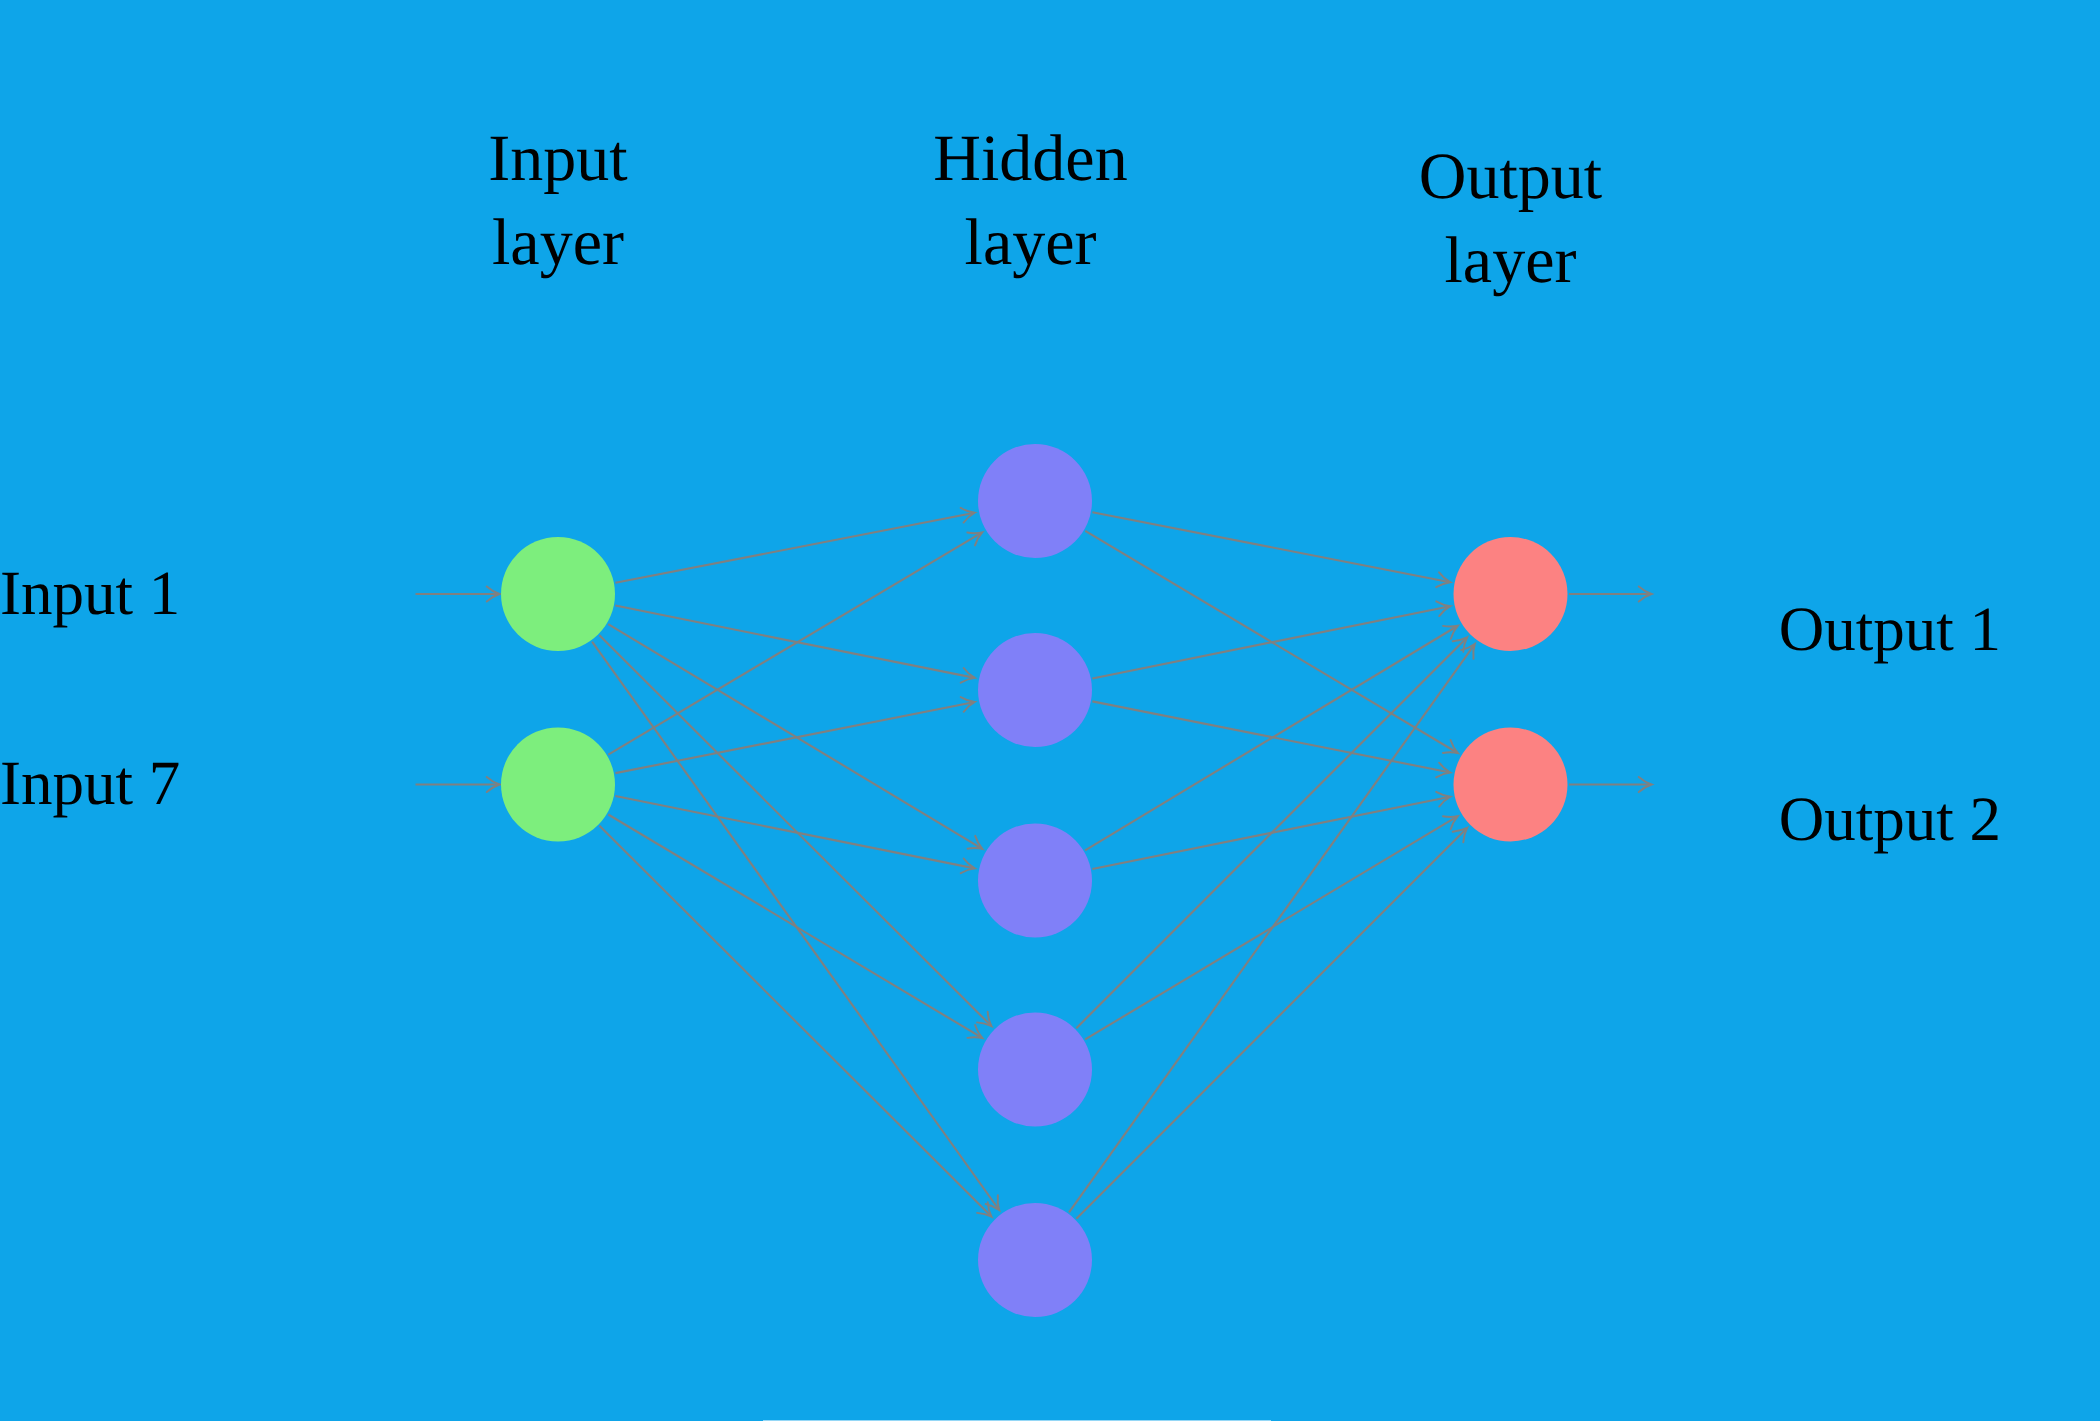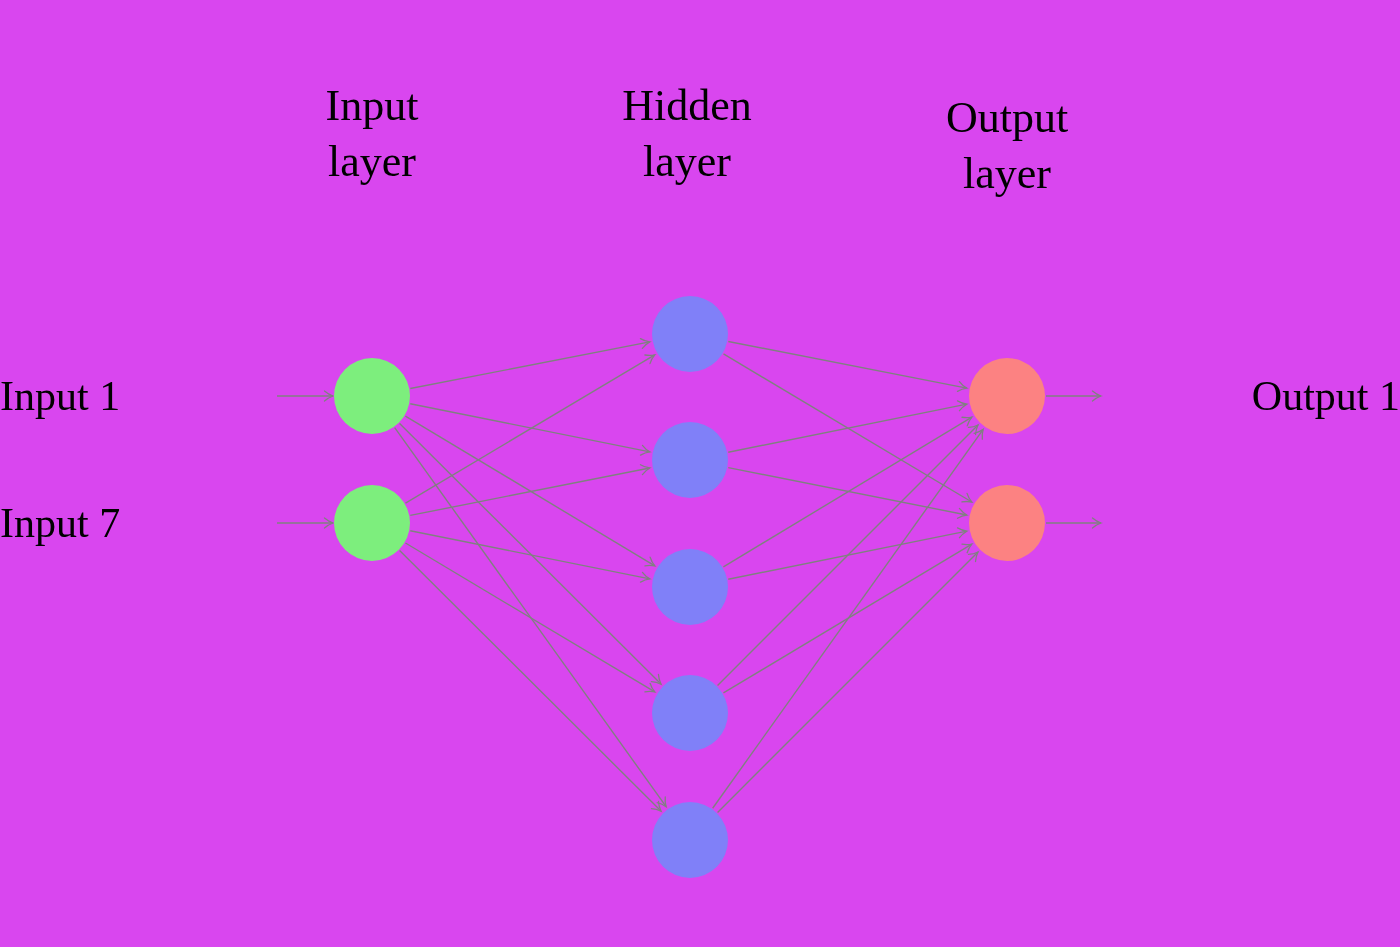--- a/index.html
+++ b/index.html
@@ -4,21 +4,21 @@
 <style>
   html, body {
     margin: 0;
     padding: 0;
     background: #ffffff;
   }
   .page {
     position: relative;
     width: 1400px;
     height: 947px;
-    background: #d946ef;
+    background: #0ea5e9;
     overflow: hidden;
     font-family: "Liberation Serif", "DejaVu Serif", serif;
     color: #000000;
   }
   #network-svg {
     position: absolute;
     left: 0;
     top: 0;
   }
   .layer-header {
@@ -38,21 +38,22 @@
     white-space: nowrap;
   }
   .input-label {
     left: 0;
     width: 262px;
     text-align: left;
   }
   .output-label {
     left: 1120px;
     width: 280px;
-    text-align: right;
+    text-align: center;
+    margin-top: 24px;
   }
 </style>
 </head>
 <body>
 
 <div class="page">
 
   <svg id="network-svg" width="1400" height="947" viewBox="0 0 1400 947">
     <defs>
       <marker id="arrowhead" markerUnits="userSpaceOnUse" markerWidth="22" markerHeight="18" viewBox="-15 -9 22 18" refX="0" refY="0" orient="auto">
@@ -105,14 +106,15 @@
   </div>
 
   <div class="layer-header" style="left: 1007px; color: rgb(0, 0, 0); margin-top: 12px;">
     <div>Output</div>
     <div>layer</div>
   </div>
 
   <div class="io-label input-label" style="top: 368px; color: rgb(0, 0, 0);">Input 1</div>
   <div class="io-label input-label" style="top: 495px; color: rgb(0, 0, 0);">Input 7</div>
   <div class="io-label output-label" style="top: 368px; color: rgb(0, 0, 0);">Output 1</div>
+  <div class="io-label output-label" style="top: 495px; color: rgb(0, 0, 0);">Output 2</div>
 
 </div>
 
 </body></html>

